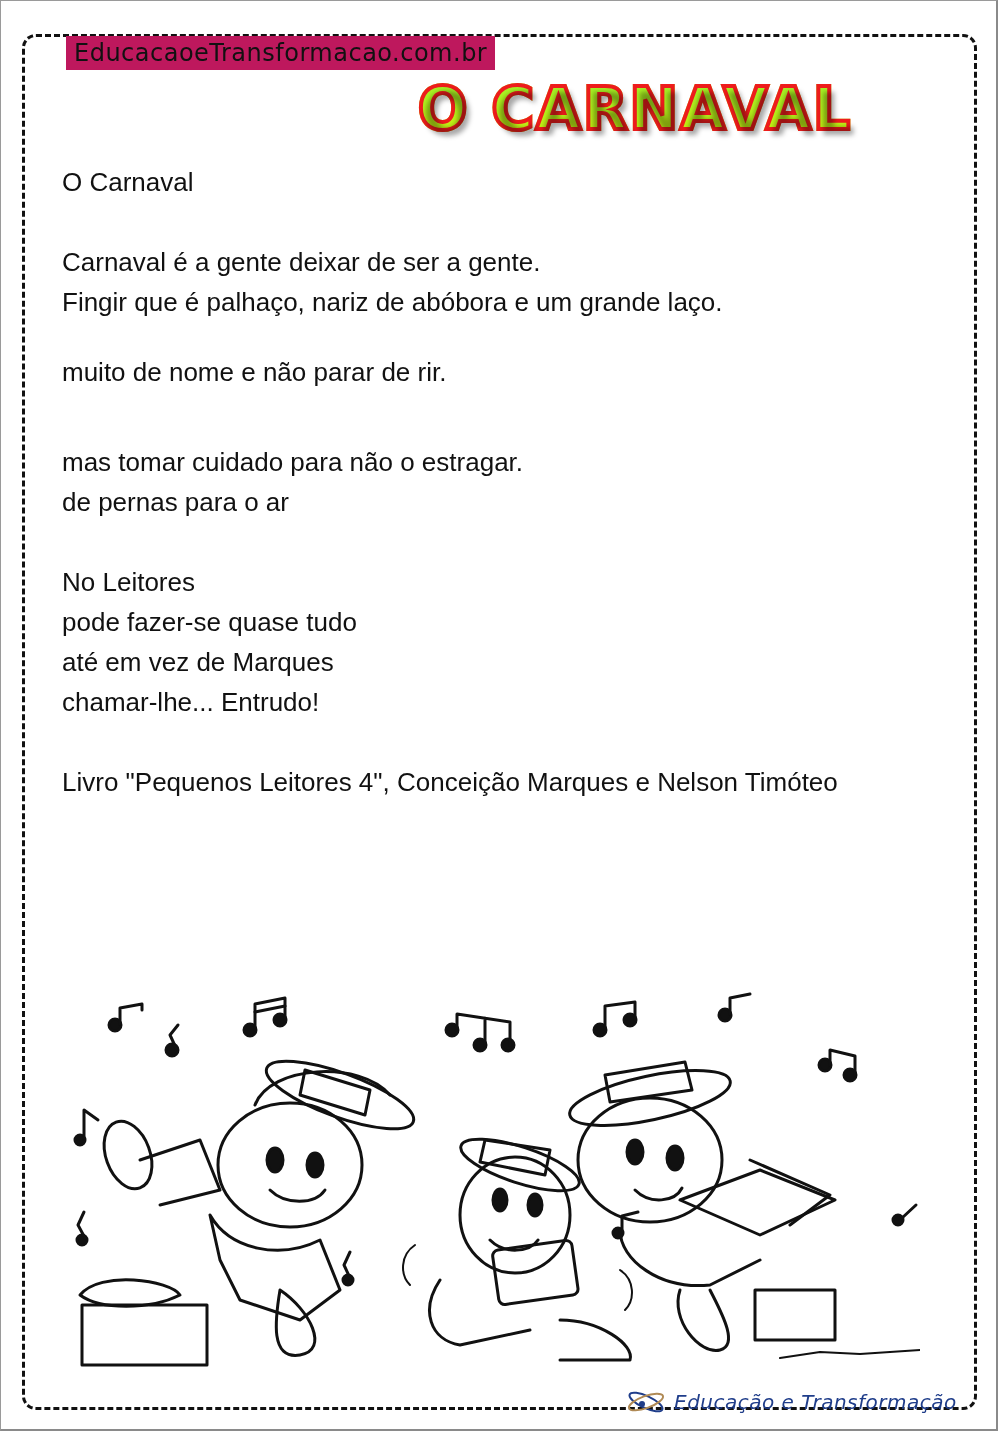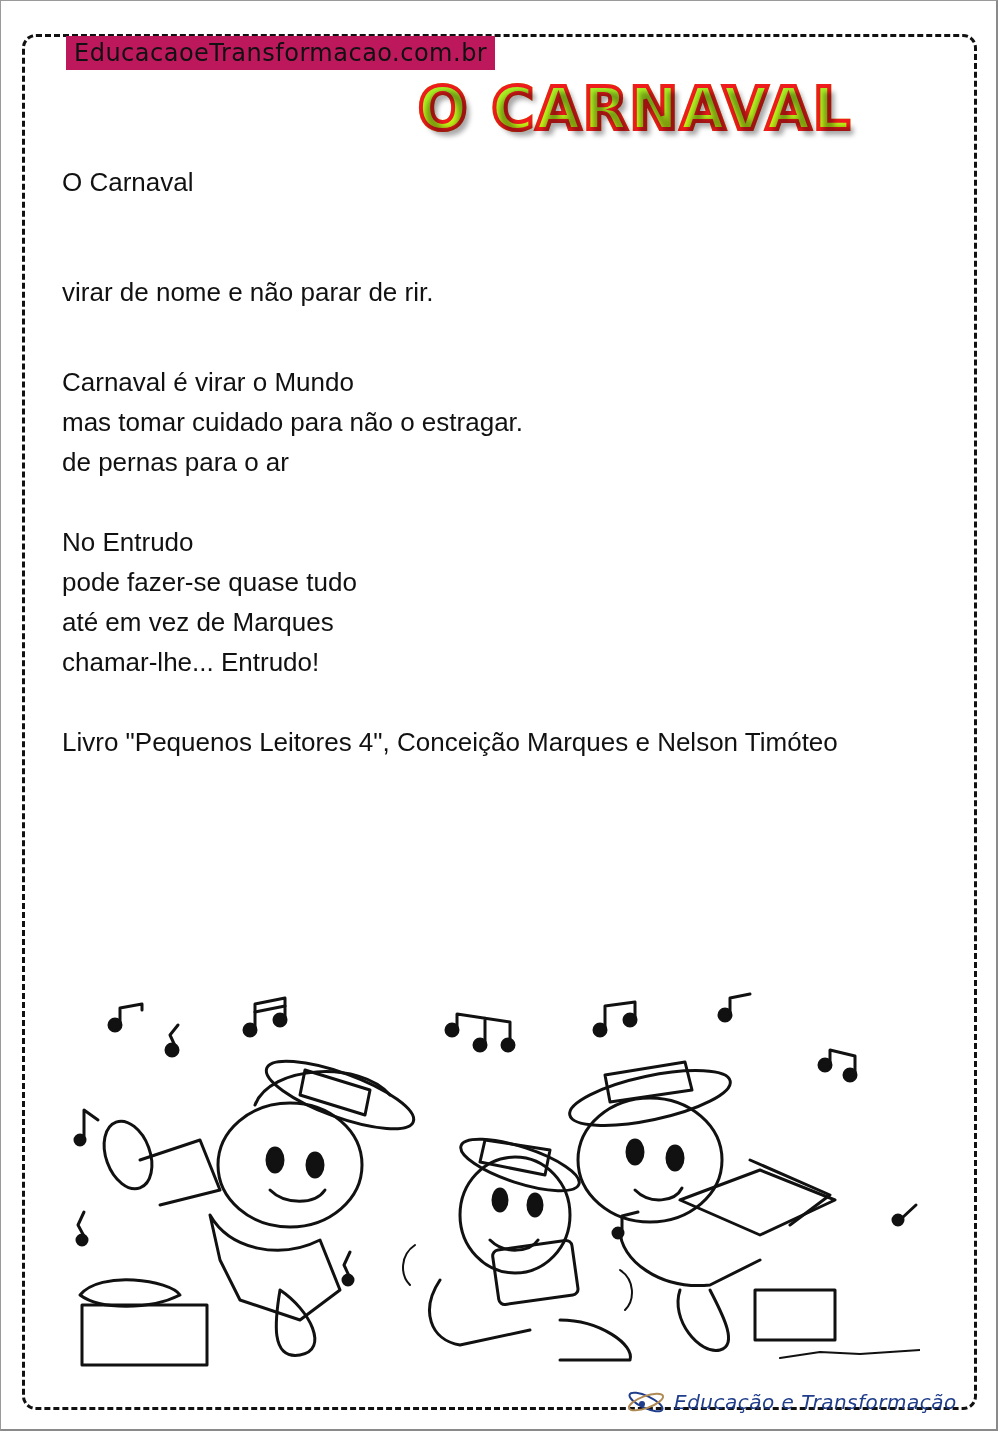--- a/index.html
+++ b/index.html
@@ -61,37 +61,38 @@
 
 <div class="site-header">EducacaoeTransformacao.com.br</div>
 
 <div class="title-wordart">O CARNAVAL</div>
 
 <div class="poem">
   <div class="line">O Carnaval</div>
   <div class="gap"></div>
 
   <div>
+    <div class="line">Carnaval é a gente deixar de ser a gente.</div>
+    <div class="line">Fingir que é palhaço, nariz de abóbora e um grande laço.</div>
   </div>
   <div class="gap" style="height:30px"></div>
 
   <div>
-    <div class="line">virar de nome e não parar de rir.</div>
+    <div class="line">muito de nome e não parar de rir.</div>
   </div>
   <div class="gap-lg"></div>
 
   <div>
-    <div class="line">Carnaval é virar o Mundo</div>
     <div class="line">mas tomar cuidado para não o estragar.</div>
     <div class="line">de pernas para o ar</div>
   </div>
   <div class="gap"></div>
 
   <div>
-    <div class="line">No Entrudo</div>
+    <div class="line">No Leitores</div>
     <div class="line">pode fazer-se quase tudo</div>
     <div class="line">até em vez de Marques</div>
     <div class="line">chamar-lhe... Entrudo!</div>
   </div>
   <div class="gap"></div>
 
   <div class="line">Livro "Pequenos Leitores 4", Conceição Marques e Nelson Timóteo</div>
 </div>
 
 <div class="illustration">

